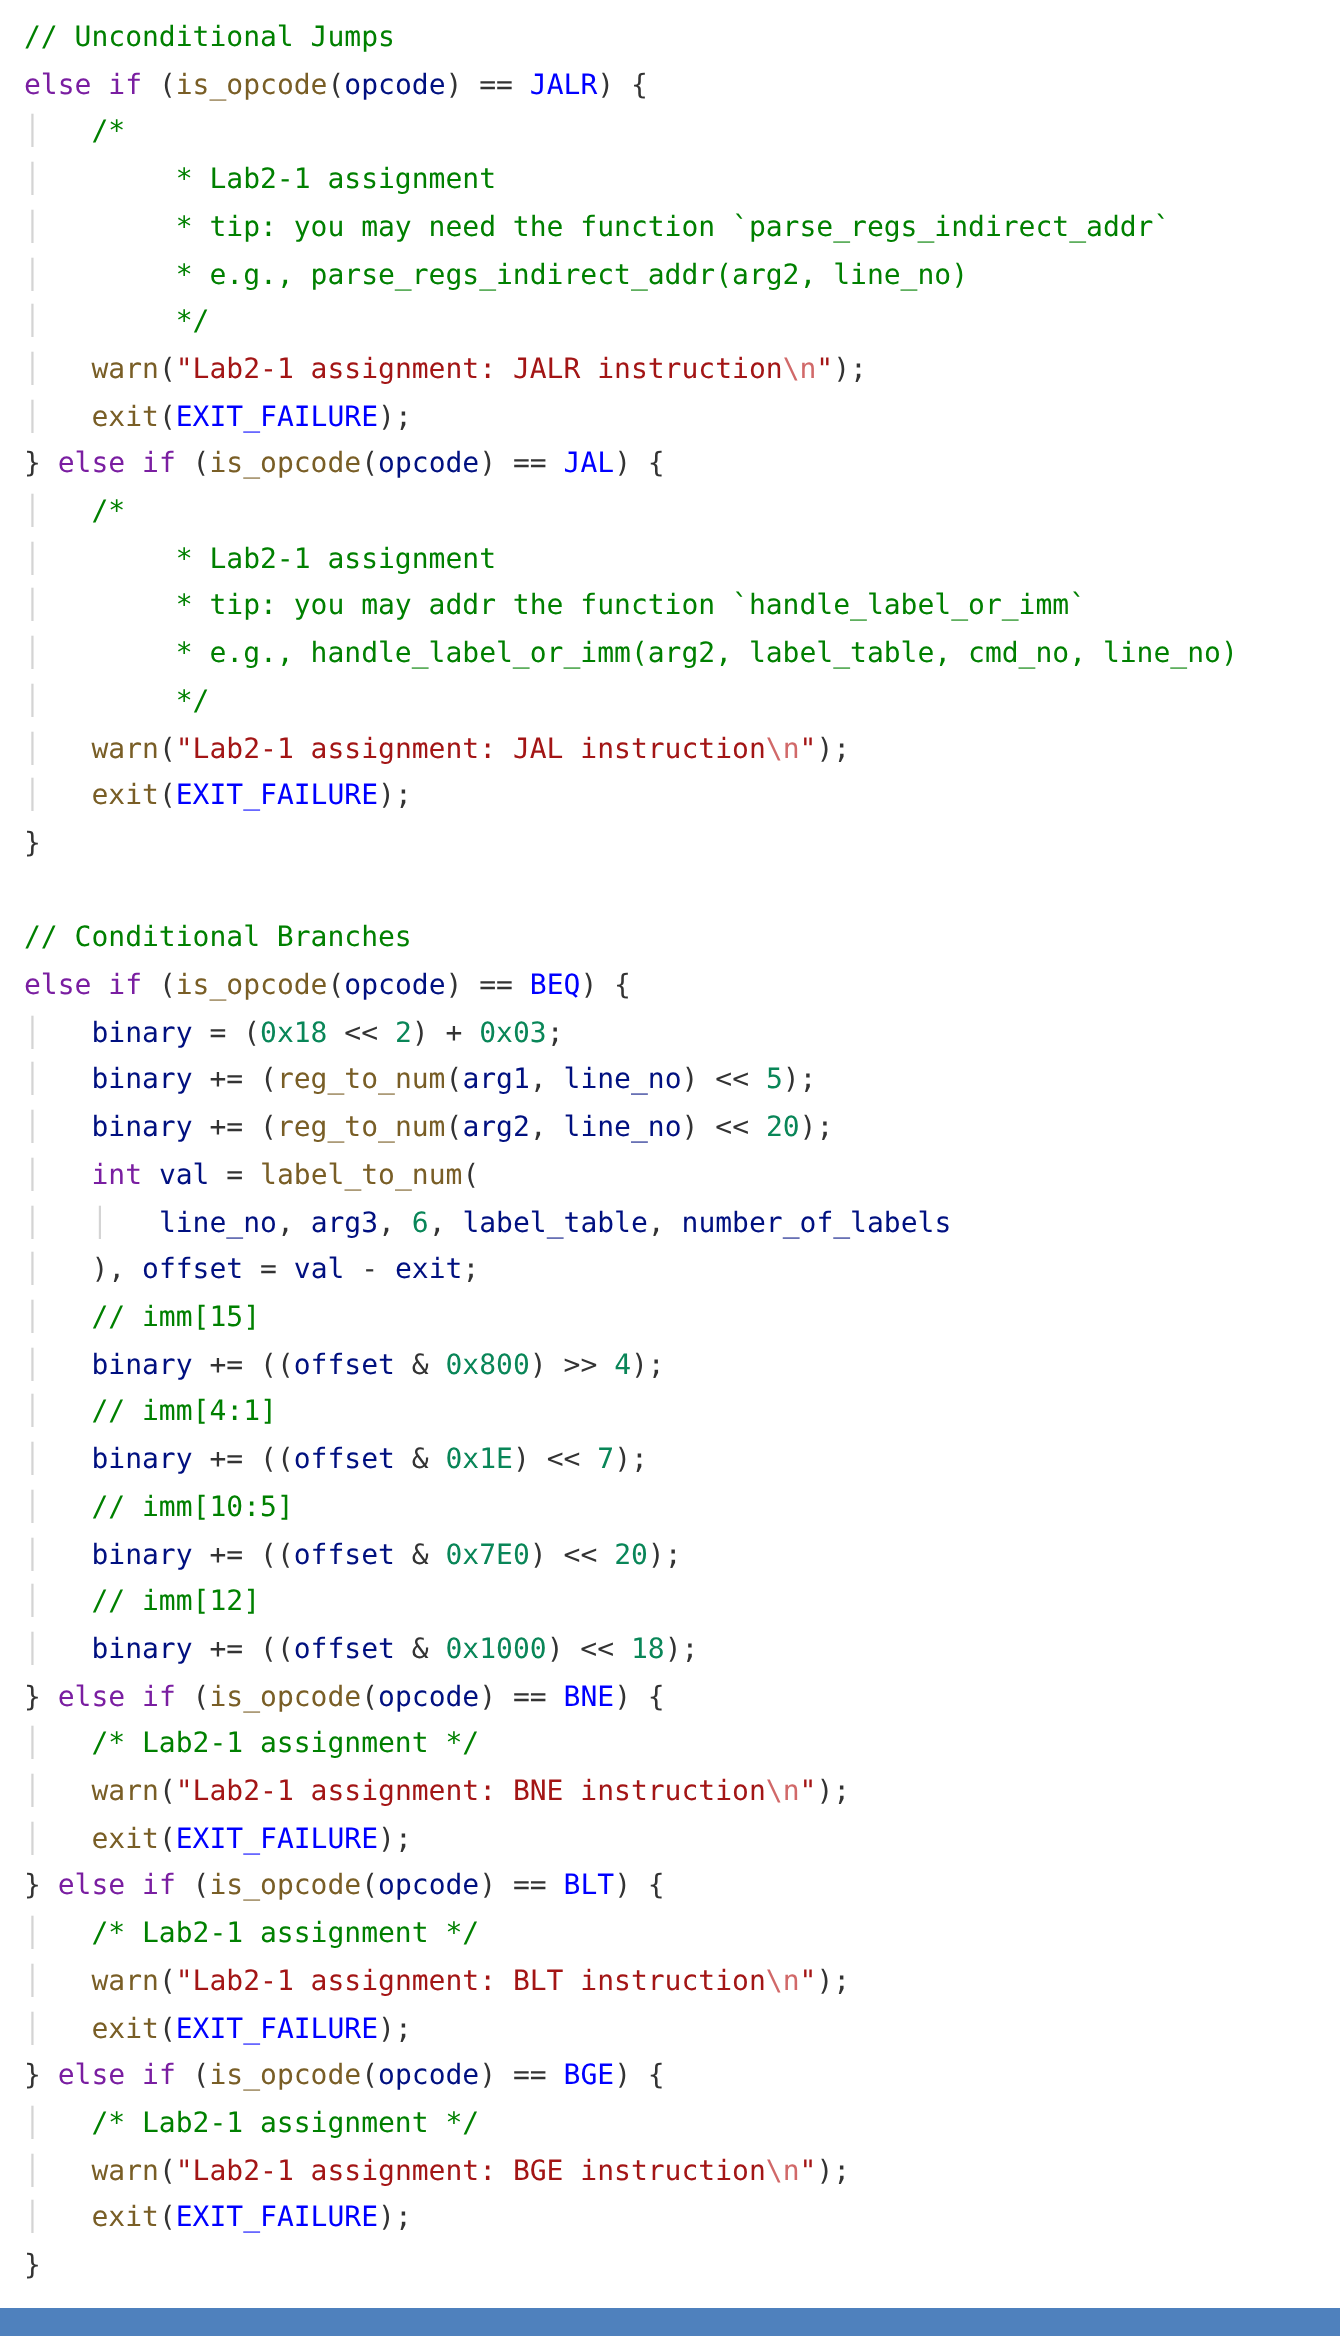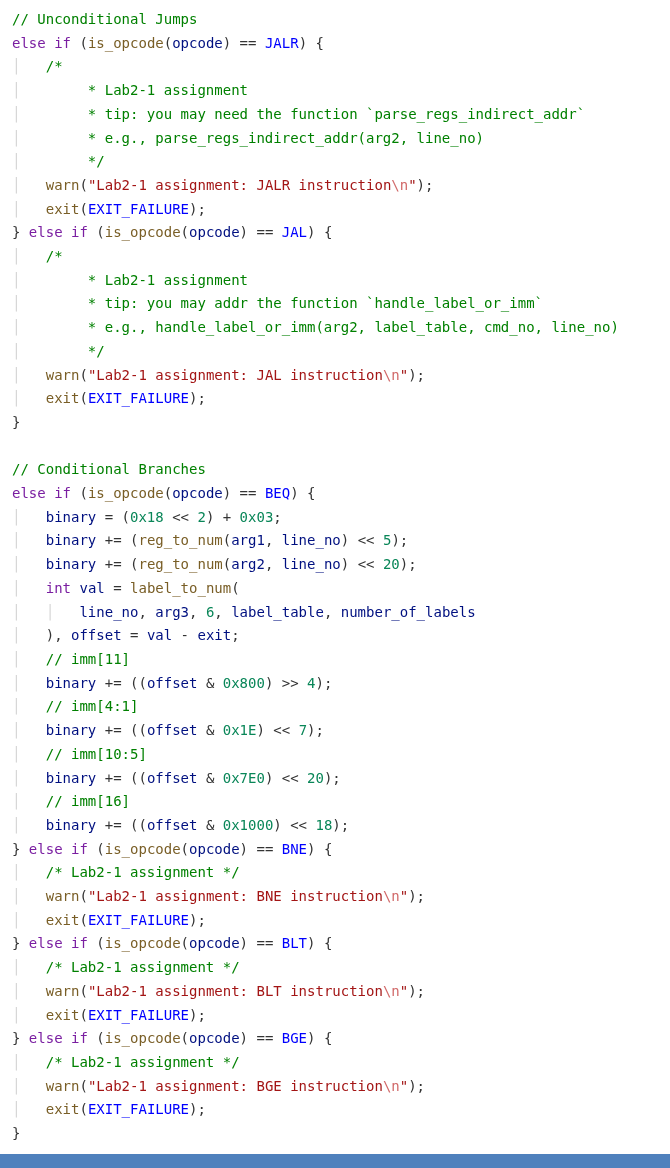--- a/index.html
+++ b/index.html
@@ -56,27 +56,27 @@
 }
 
 <span class="cmt">// Conditional Branches</span>
 <span class="kw">else</span> <span class="kw">if</span> (<span class="fn">is_opcode</span>(<span class="var">opcode</span>) == <span class="cn">BEQ</span>) {
 <span class="guide">│   </span><span class="var">binary</span> = (<span class="num">0x18</span> &lt;&lt; <span class="num">2</span>) + <span class="num">0x03</span>;
 <span class="guide">│   </span><span class="var">binary</span> += (<span class="fn">reg_to_num</span>(<span class="var">arg1</span>, <span class="var">line_no</span>) &lt;&lt; <span class="num">5</span>);
 <span class="guide">│   </span><span class="var">binary</span> += (<span class="fn">reg_to_num</span>(<span class="var">arg2</span>, <span class="var">line_no</span>) &lt;&lt; <span class="num">20</span>);
 <span class="guide">│   </span><span class="kw">int</span> <span class="var">val</span> = <span class="fn">label_to_num</span>(
 <span class="guide">│   │   </span><span class="var">line_no</span>, <span class="var">arg3</span>, <span class="num">6</span>, <span class="var">label_table</span>, <span class="var">number_of_labels</span>
 <span class="guide">│   </span>), <span class="var">offset</span> = <span class="var">val</span> - <span class="var">exit</span>;
-<span class="guide">│   </span><span class="cmt">// imm[11]</span>
+<span class="guide">│   </span><span class="cmt">// imm[15]</span>
 <span class="guide">│   </span><span class="var">binary</span> += ((<span class="var">offset</span> &amp; <span class="num">0x800</span>) &gt;&gt; <span class="num">4</span>);
 <span class="guide">│   </span><span class="cmt">// imm[4:1]</span>
 <span class="guide">│   </span><span class="var">binary</span> += ((<span class="var">offset</span> &amp; <span class="num">0x1E</span>) &lt;&lt; <span class="num">7</span>);
 <span class="guide">│   </span><span class="cmt">// imm[10:5]</span>
 <span class="guide">│   </span><span class="var">binary</span> += ((<span class="var">offset</span> &amp; <span class="num">0x7E0</span>) &lt;&lt; <span class="num">20</span>);
-<span class="guide">│   </span><span class="cmt">// imm[16]</span>
+<span class="guide">│   </span><span class="cmt">// imm[12]</span>
 <span class="guide">│   </span><span class="var">binary</span> += ((<span class="var">offset</span> &amp; <span class="num">0x1000</span>) &lt;&lt; <span class="num">18</span>);
 } <span class="kw">else</span> <span class="kw">if</span> (<span class="fn">is_opcode</span>(<span class="var">opcode</span>) == <span class="cn">BNE</span>) {
 <span class="guide">│   </span><span class="cmt">/* Lab2-1 assignment */</span>
 <span class="guide">│   </span><span class="fn">warn</span>(<span class="str">"Lab2-1 assignment: BNE instruction</span><span class="esc">\n</span><span class="str">"</span>);
 <span class="guide">│   </span><span class="fn">exit</span>(<span class="cn">EXIT_FAILURE</span>);
 } <span class="kw">else</span> <span class="kw">if</span> (<span class="fn">is_opcode</span>(<span class="var">opcode</span>) == <span class="cn">BLT</span>) {
 <span class="guide">│   </span><span class="cmt">/* Lab2-1 assignment */</span>
 <span class="guide">│   </span><span class="fn">warn</span>(<span class="str">"Lab2-1 assignment: BLT instruction</span><span class="esc">\n</span><span class="str">"</span>);
 <span class="guide">│   </span><span class="fn">exit</span>(<span class="cn">EXIT_FAILURE</span>);
 } <span class="kw">else</span> <span class="kw">if</span> (<span class="fn">is_opcode</span>(<span class="var">opcode</span>) == <span class="cn">BGE</span>) {

